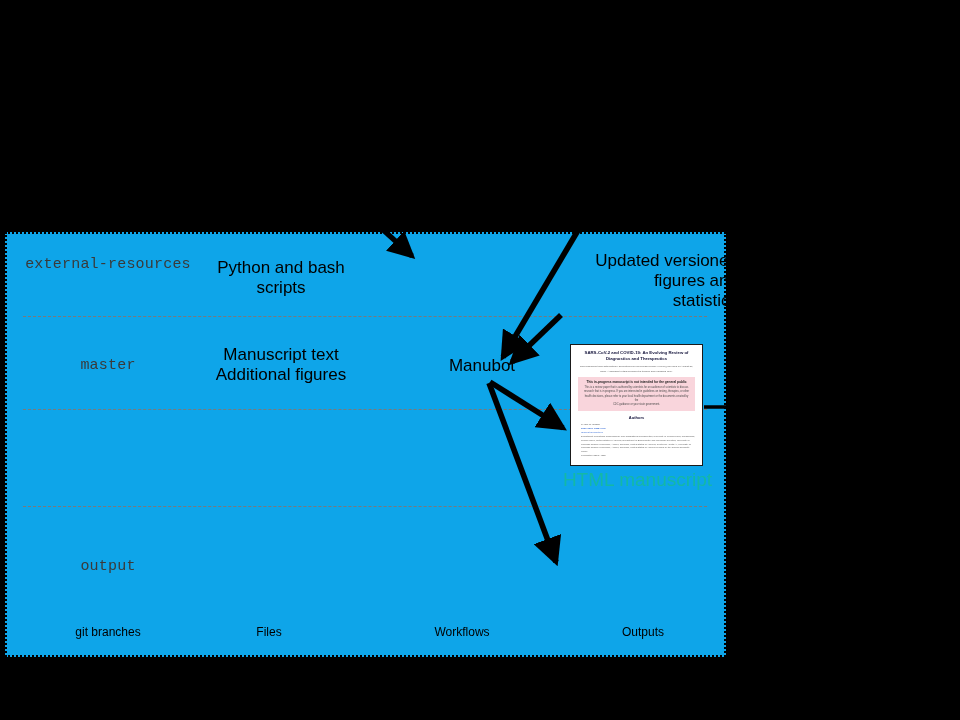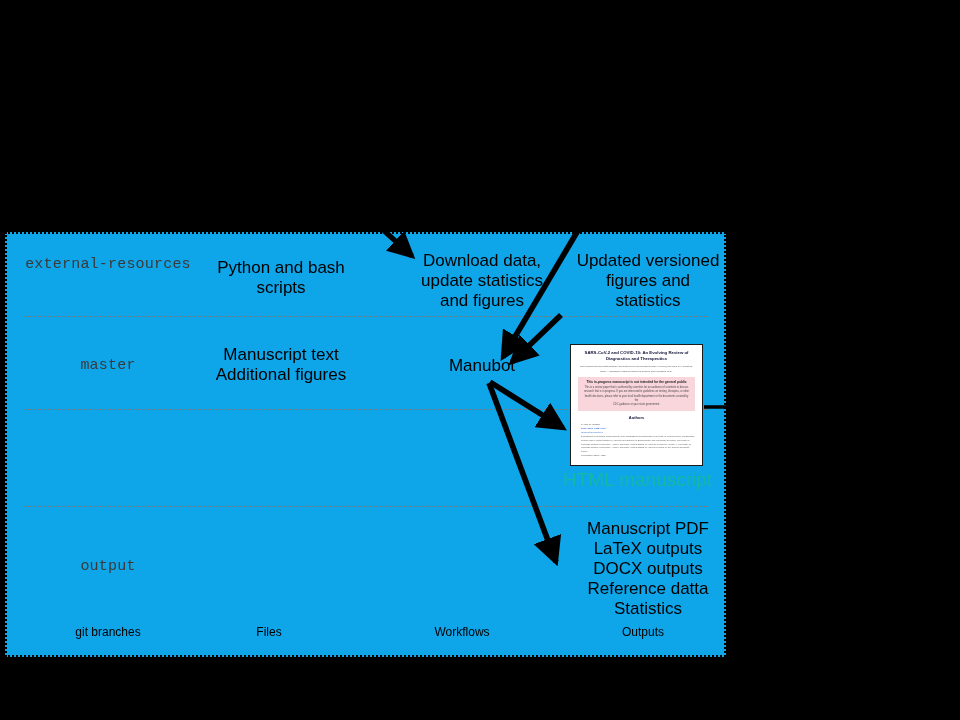--- a/index.html
+++ b/index.html
@@ -159,33 +159,25 @@
 
   <div class="cell branch-label" style="left:6px; top:22px; width:190px;">external-resources</div>
   <div class="cell branch-label" style="left:6px; top:123px; width:190px;">master</div>
   <div class="cell branch-label" style="left:6px; top:324px; width:190px;">output</div>
 
   <div class="cell content-label" style="left:184px; top:24px; width:180px;">Python and bash
 scripts</div>
   <div class="cell content-label" style="left:184px; top:111px; width:180px;">Manuscript text
 Additional figures</div>
 
-  <div class="cell content-label" style="left:385px; top:17px; width:180px;">Download data,
-update statistics
-and figures</div>
   <div class="cell content-label" style="left:385px; top:122px; width:180px;">Manubot</div>
 
-  <div class="cell content-label" style="left:551px; top:17px; width:180px;">Updated versioned
+  <div class="cell content-label" style="left:551px; top:17px; width:180px;text-align:right;">Updated versioned
 figures and
 statistics</div>
-  <div class="cell content-label" style="left:551px; top:285px; width:180px;">Manuscript PDF
-LaTeX outputs
-DOCX outputs
-Reference datta
-Statistics</div>
 
   <div class="cell column-header" style="left:6px; top:391px; width:190px;">git branches</div>
   <div class="cell column-header" style="left:172px; top:391px; width:180px;">Files</div>
   <div class="cell column-header" style="left:365px; top:391px; width:180px;">Workflows</div>
   <div class="cell column-header" style="left:546px; top:391px; width:180px;">Outputs</div>
 
 </div>
 
 <div id="manuscript-thumb">
   <div class="thumb-title">SARS-CoV-2 and COVID-19: An Evolving Review

